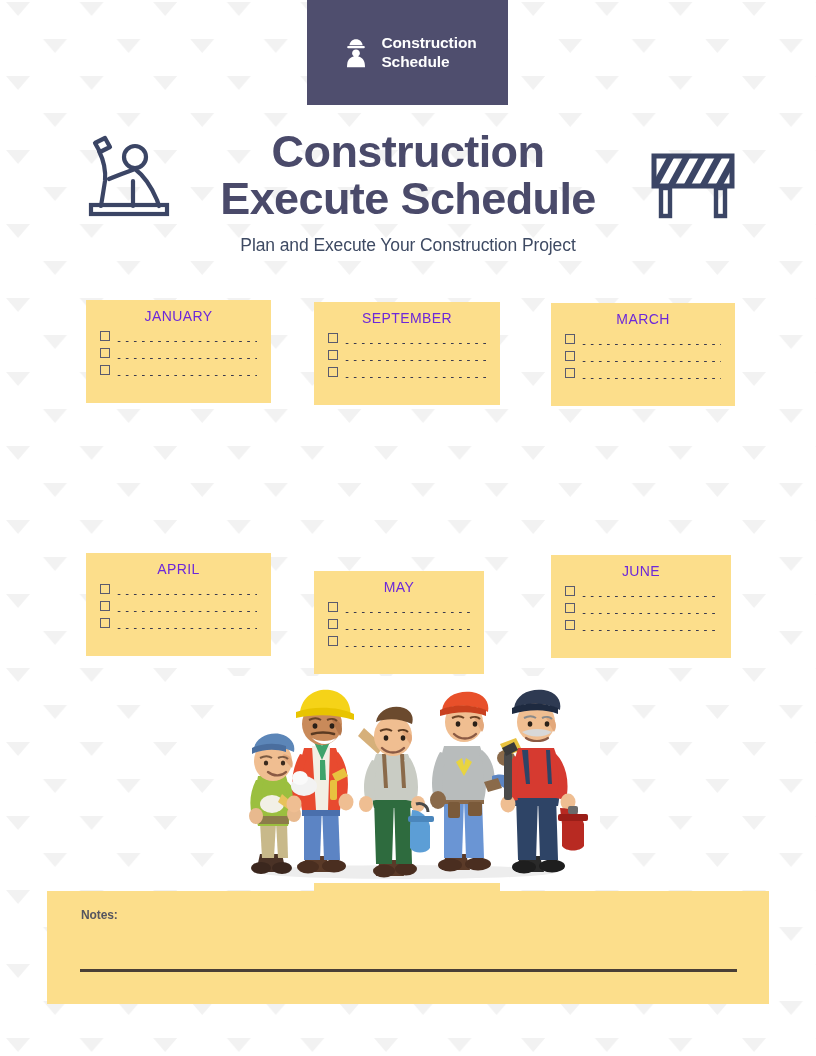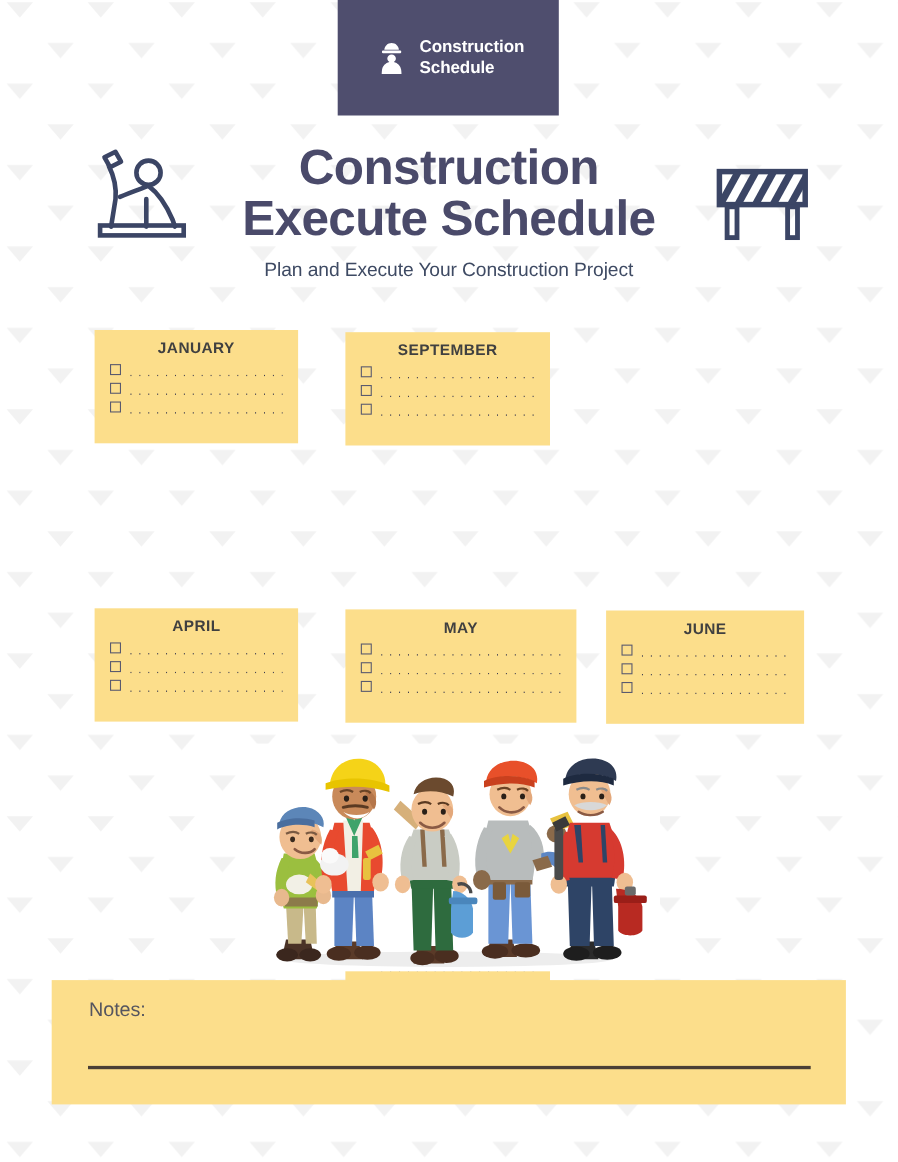--- a/index.html
+++ b/index.html
@@ -114,23 +114,23 @@
     height: 127px;
   }
   .month-card {
     position: absolute;
     background: #FCDE8B;
     box-sizing: border-box;
     padding: 8px 14px 0 14px;
   }
   .month-title {
     text-align: center;
-    color: #404040;
+    color: #6d28d9;
     font-size: 14px;
-    font-weight: bold;
+    font-weight: normal;
     letter-spacing: 0.4px;
     margin: 0 0 7px 0;
   }
   .task-row {
     display: flex;
     align-items: flex-end;
     gap: 5px;
     margin-bottom: 7px;
   }
   .checkbox {
@@ -171,22 +171,22 @@
     width: 722px;
     height: 113px;
     background: #FCDE8B;
     box-sizing: border-box;
   }
   .notes-label {
     position: absolute;
     left: 34px;
     top: 17px;
     color: #55555F;
-    font-size: 18px;
-    font-weight: 400;
+    font-size: 12px;
+    font-weight: 700;
     letter-spacing: -0.1px;
   }
   .notes-line {
     position: absolute;
     left: 33px;
     top: 78px;
     width: 657px;
     height: 2.5px;
     background: #4A3F36;
   }
@@ -284,40 +284,55 @@
         <div class="task-row">
           <span class="checkbox"></span>
           <span class="dotline"></span>
         </div>
         <div class="task-row">
           <span class="checkbox"></span>
           <span class="dotline"></span>
         </div>
       </div>
 
+      <div class="month-card" style="left:551px; top:3px; width:184px; height:103px;">
+        <div class="month-title">MARCH</div>
+        <div class="task-row">
+          <span class="checkbox"></span>
+          <span class="dotline"></span>
+        </div>
+        <div class="task-row">
+          <span class="checkbox"></span>
+          <span class="dotline"></span>
+        </div>
+        <div class="task-row">
+          <span class="checkbox"></span>
+          <span class="dotline"></span>
+        </div>
+      </div>
     </div>
 
     <div class="month-row">
       <div class="month-card" style="left:86px;  top:126px; width:185px; height:103px;">
         <div class="month-title">APRIL</div>
         <div class="task-row">
           <span class="checkbox"></span>
           <span class="dotline"></span>
         </div>
         <div class="task-row">
           <span class="checkbox"></span>
           <span class="dotline"></span>
         </div>
         <div class="task-row">
           <span class="checkbox"></span>
           <span class="dotline"></span>
         </div>
       </div>
 
-      <div class="month-card" style="left:314px; top:127px; width:210px; height:103px;">
+      <div class="month-card" style="left:314px; top:144px; width:170px; height:103px;">
         <div class="month-title">MAY</div>
         <div class="task-row">
           <span class="checkbox"></span>
           <span class="dotline"></span>
         </div>
         <div class="task-row">
           <span class="checkbox"></span>
           <span class="dotline"></span>
         </div>
         <div class="task-row">

